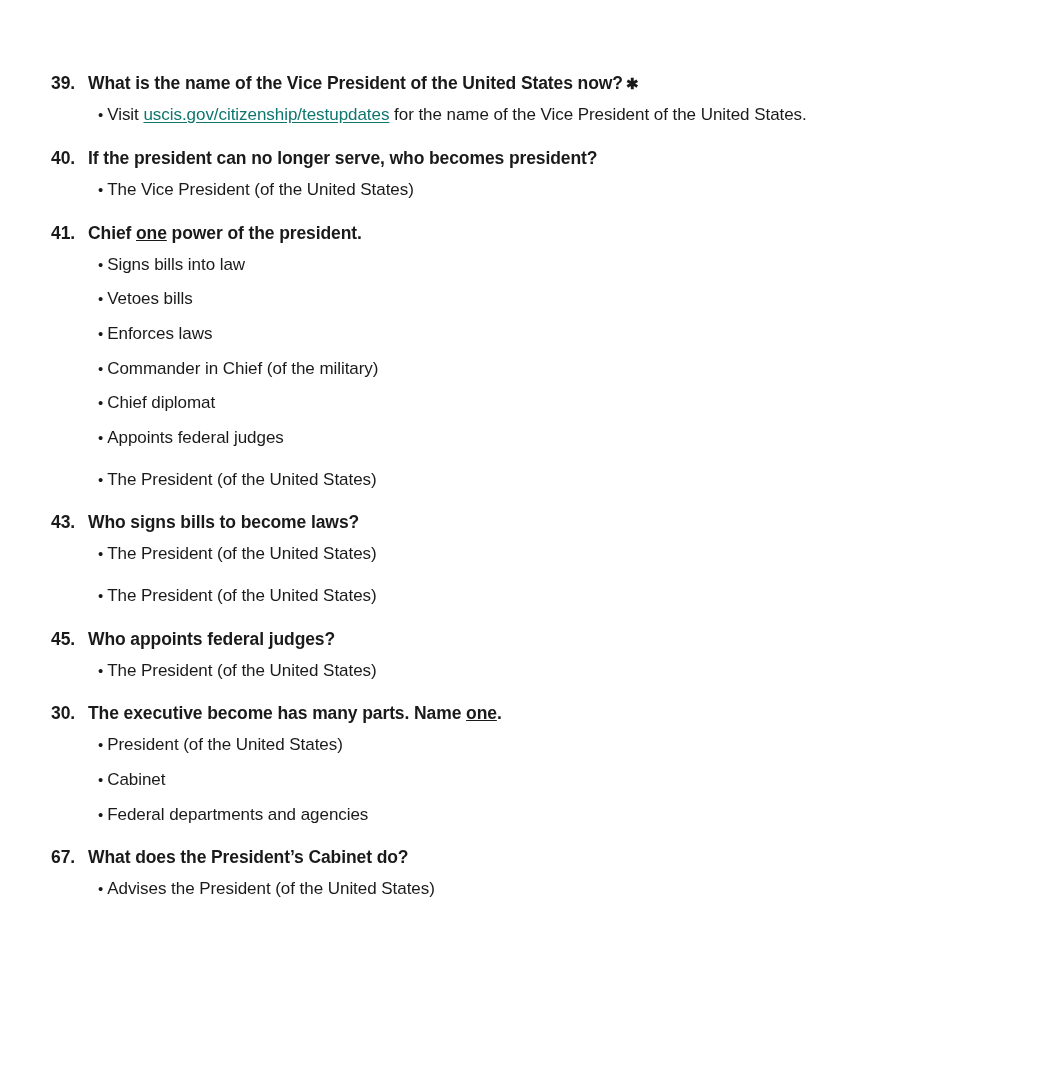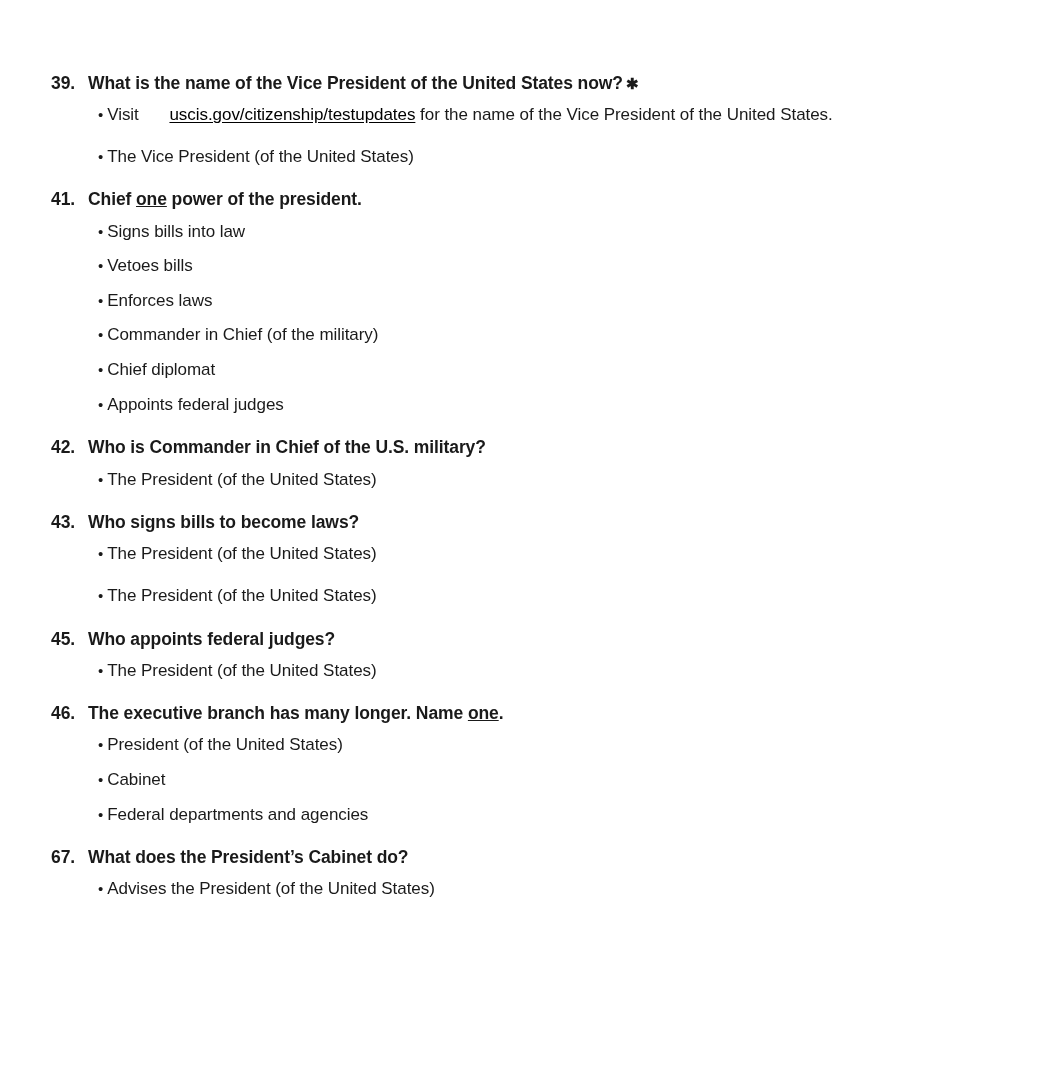--- a/index.html
+++ b/index.html
@@ -72,45 +72,48 @@
   .bullet {
     flex: 0 0 auto;
     margin-right: 4px;
     font-size: 15px;
     line-height: 1;
   }
   .anstext {
     flex: 1 1 auto;
   }
   .link {
-    color: #000000;
+    color: #0f766e;
     text-decoration: underline;
     text-underline-offset: 2px;
     cursor: pointer;
-    margin-left: 26px;
   }
 </style>
 </head>
 <body>
 
 <div class="page">
   <div id="questions-root">
       <div class="qblock">
         <div class="qline">
           <span class="qnum">39.</span>
           <span class="qtext"><span>What is the name of the Vice President of the United States now?</span><span class="star">✱</span></span>
         </div>
         <div class="answers">
           <div class="ans">
             <span class="bullet">•</span>
             <span class="anstext"><span>Visit </span><span class="link">uscis.gov/citizenship/testupdates</span><span> for the name of the Vice President of the United States.</span></span>
           </div>
         </div>
       </div>
       <div class="qblock">
+        <div class="qline">
+          <span class="qnum">40.</span>
+          <span class="qtext"><span>If the president can no longer serve, who becomes president?</span></span>
+        </div>
         <div class="answers">
           <div class="ans">
             <span class="bullet">•</span>
             <span class="anstext">The Vice President (of the United States)</span>
           </div>
         </div>
       </div>
       <div class="qblock">
         <div class="qline">
           <span class="qnum">41.</span>
@@ -137,24 +140,20 @@
             <span class="bullet">•</span>
             <span class="anstext">Chief diplomat</span>
           </div>
           <div class="ans">
             <span class="bullet">•</span>
             <span class="anstext">Appoints federal judges</span>
           </div>
         </div>
       </div>
       <div class="qblock">
-        <div class="qline">
-          <span class="qnum">42.</span>
-          <span class="qtext"><span>Who is Commander in Chief of the U.S. military?</span></span>
-        </div>
         <div class="answers">
           <div class="ans">
             <span class="bullet">•</span>
             <span class="anstext">The President (of the United States)</span>
           </div>
         </div>
       </div>
       <div class="qblock">
         <div class="qline">
           <span class="qnum">43.</span>
@@ -182,22 +181,22 @@
         </div>
         <div class="answers">
           <div class="ans">
             <span class="bullet">•</span>
             <span class="anstext">The President (of the United States)</span>
           </div>
         </div>
       </div>
       <div class="qblock">
         <div class="qline">
-          <span class="qnum">46.</span>
-          <span class="qtext"><span>The executive branch has many longer. Name </span><u>one</u><span>.</span></span>
+          <span class="qnum">30.</span>
+          <span class="qtext"><span>The executive become has many parts. Name </span><u>one</u><span>.</span></span>
         </div>
         <div class="answers">
           <div class="ans">
             <span class="bullet">•</span>
             <span class="anstext">President (of the United States)</span>
           </div>
           <div class="ans">
             <span class="bullet">•</span>
             <span class="anstext">Cabinet</span>
           </div>

